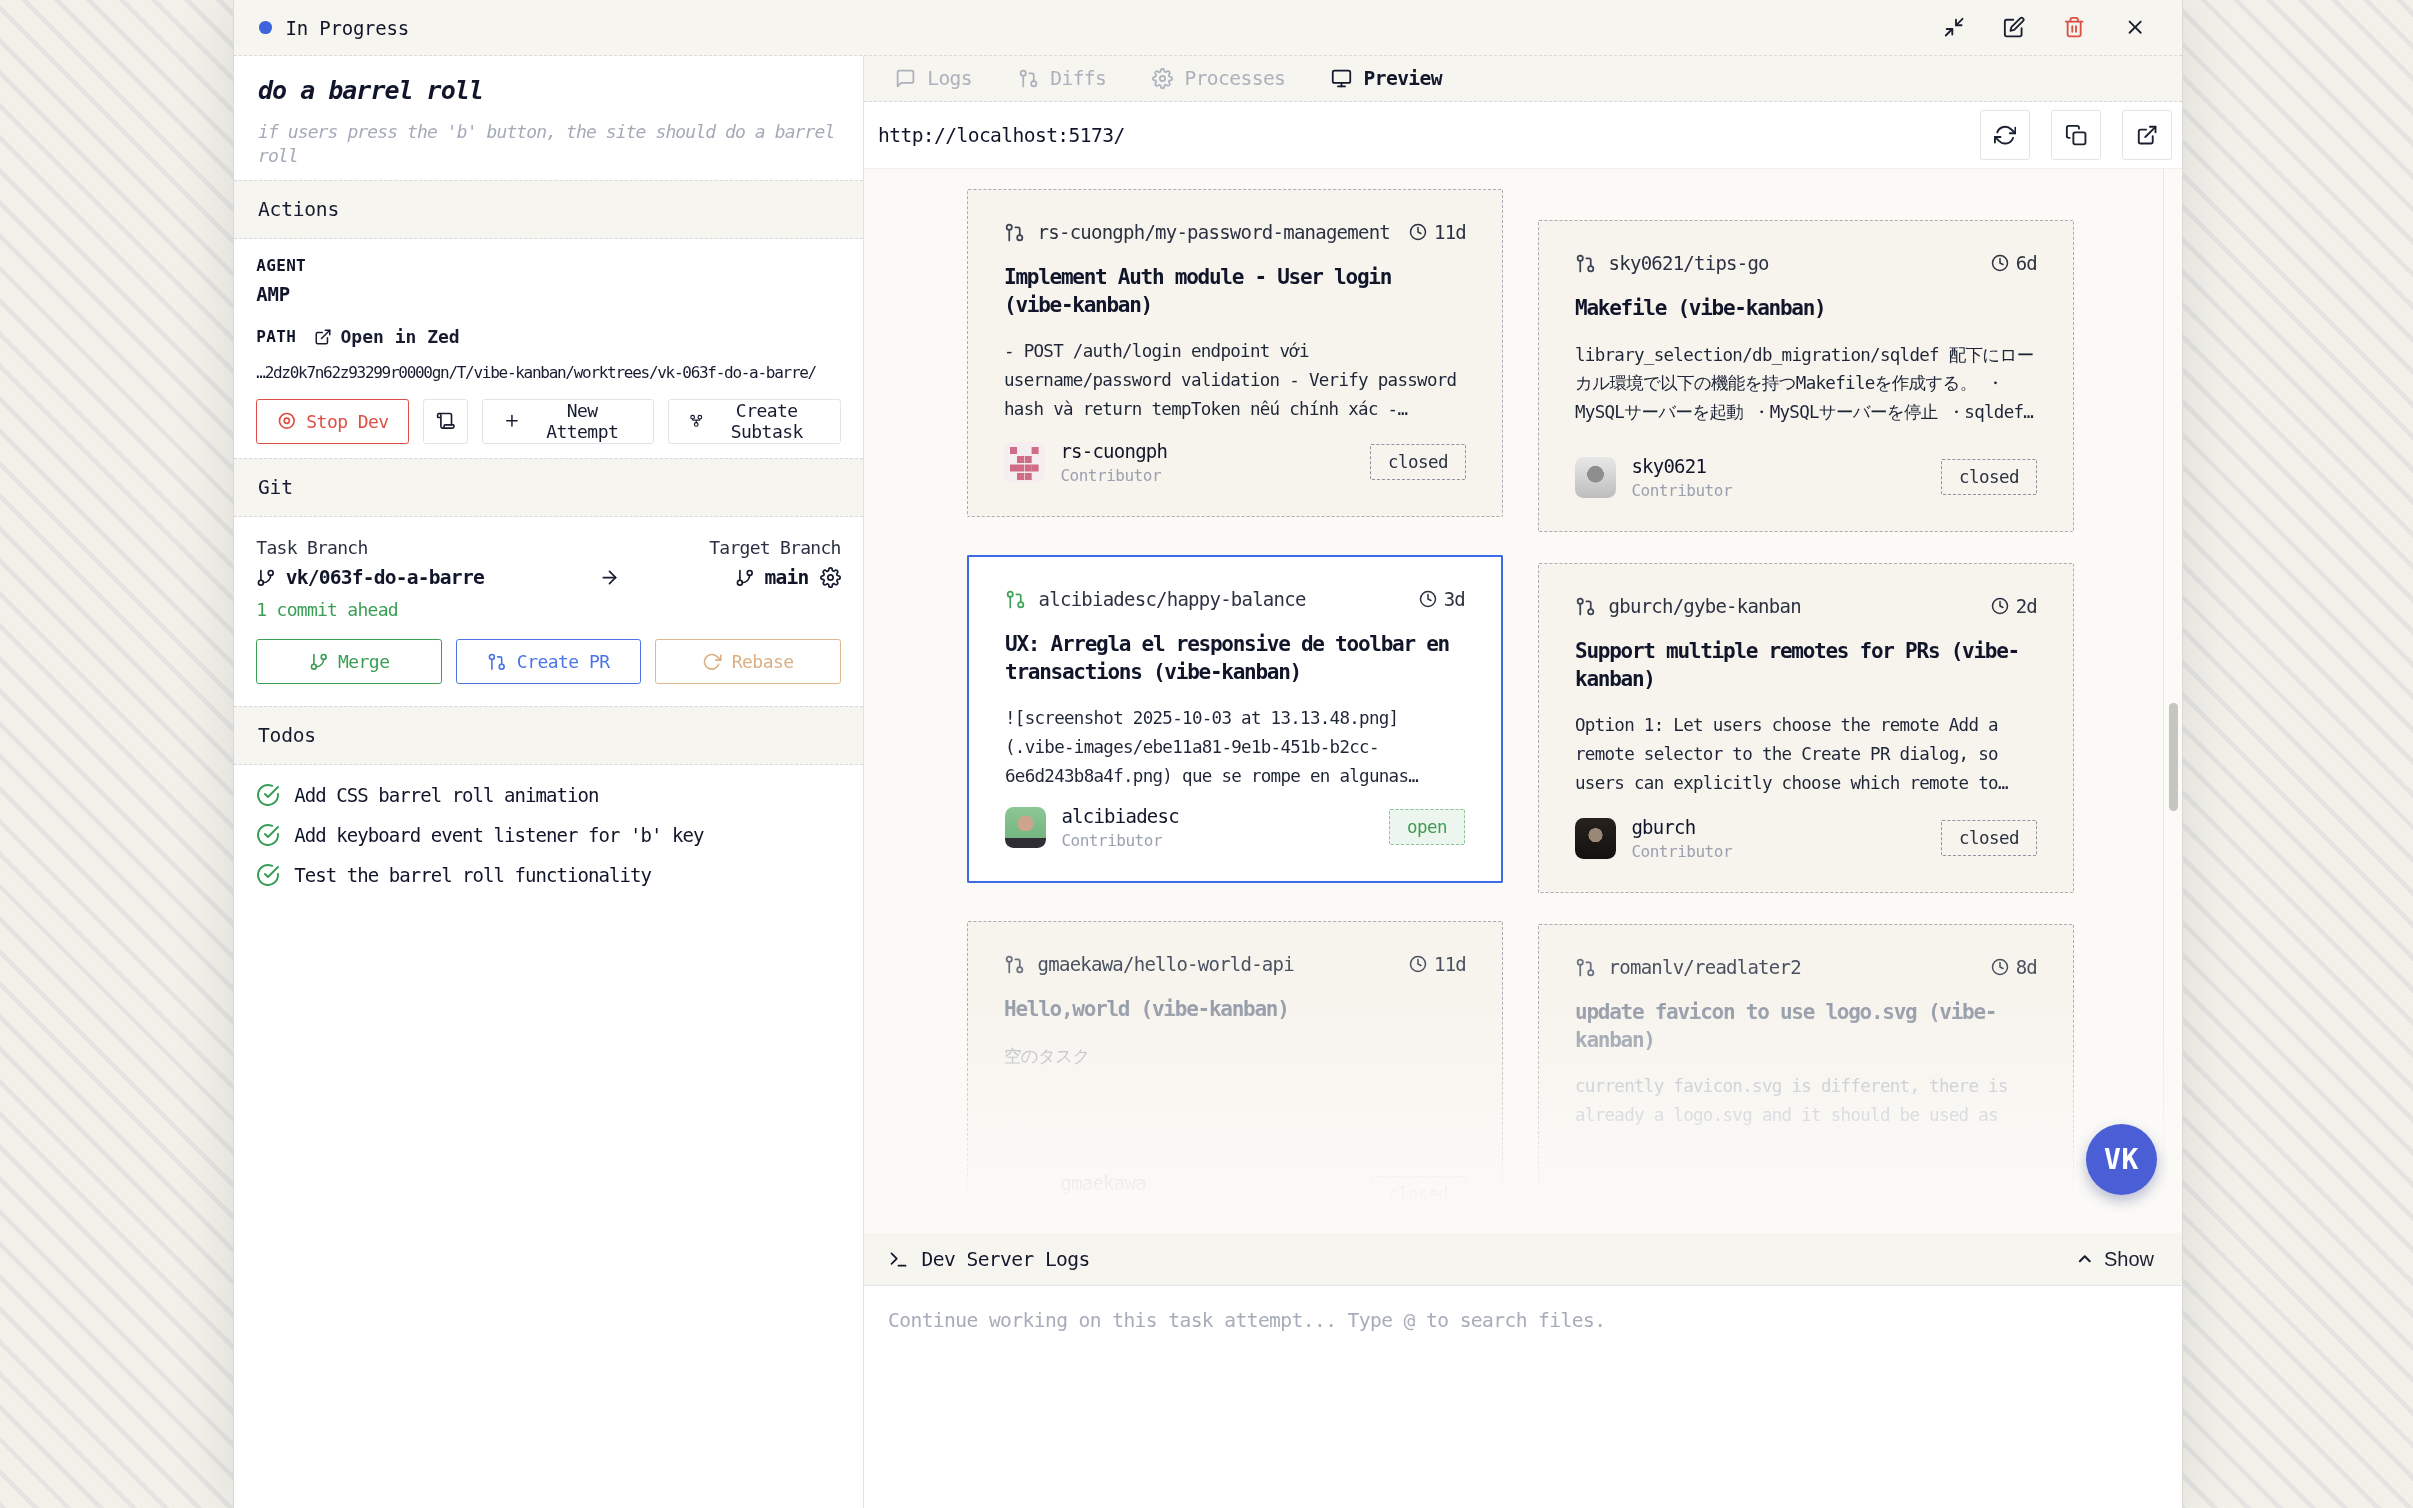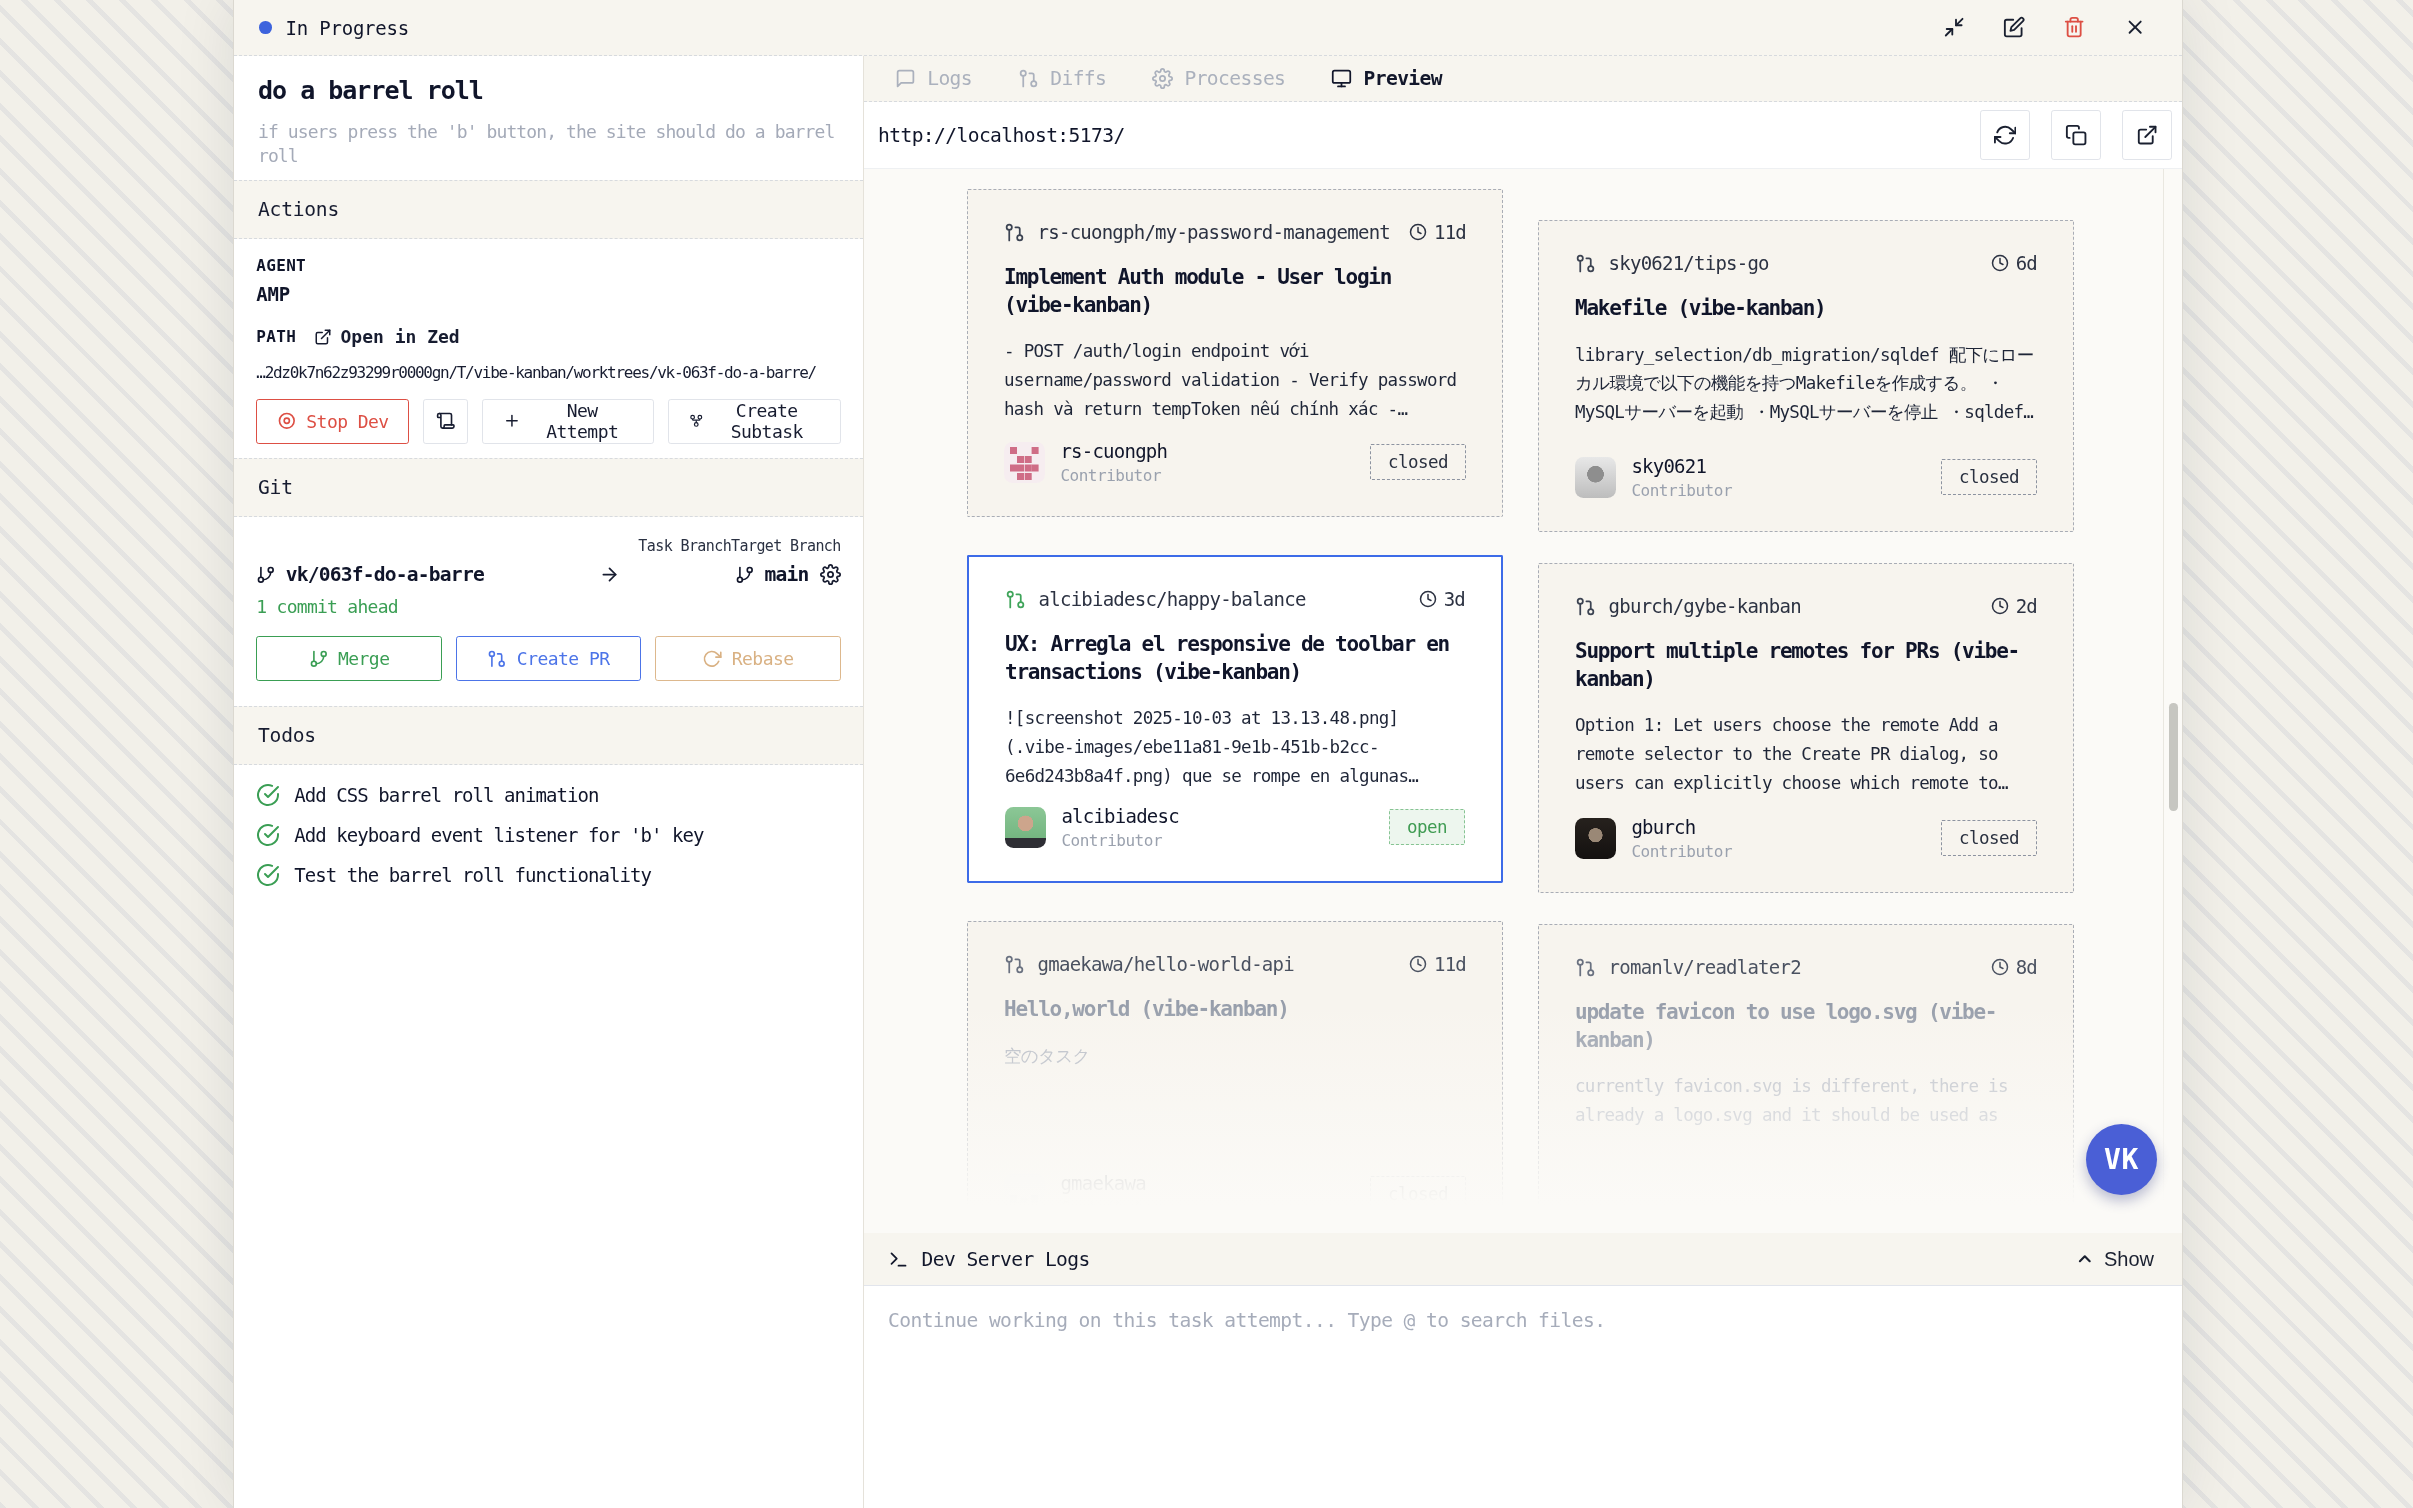--- a/index.html
+++ b/index.html
@@ -30,21 +30,21 @@
   .status-dot { width:12.6px; height:12.6px; border-radius:50%; background:var(--accent,#3d63dd); }
   .header-actions { margin-left:auto; display:flex; align-items:center; gap:38px; }
   .hicon { width:22.3px; height:22.3px; background:none; border:none; color:#1a2030; cursor:pointer; }
   .hicon svg { width:22.3px; height:22.3px; }
   .hicon.danger { color:var(--danger,#dd4f44); }
 
   .columns { flex:1; display:flex; min-height:0; }
 
   
   .left { width:630px; flex:0 0 630px; border-right:0.7px solid #e5e2da; background:#fff; display:flex; flex-direction:column; }
-  .title-block { height:124px; flex:0 0 124px; padding:19.6px 24px; }
+  .title-block { height:124px; flex:0 0 124px; padding:19.6px 24px;font-style:italic; }
   .task-title { font-size:25px; font-weight:bold; letter-spacing:-0.04em; margin-bottom:15.4px; }
   .task-desc { font-size:18px; letter-spacing:-0.05em; line-height:1.35; color:#a4aab8; }
   .band {
     height:59px; flex:0 0 59px; background:#f7f5ef;
     border-top:1.4px dashed #d7dade; border-bottom:1.4px dashed #d7dade;
     display:flex; align-items:center; padding-left:24px; font-size:19.6px; color:#171c30;
   }
   .actions-content { height:219px; flex:0 0 219px; padding:17px 22.3px; }
   .small-label { font-size:16px; font-weight:bold; letter-spacing:0.02em; margin-bottom:8.4px; }
   .agent-value { font-size:19px; font-weight:bold; margin-bottom:21px; }
@@ -61,21 +61,21 @@
   }
   .btn svg { width:19.6px; height:19.6px; }
   .btn.stop { border:1.4px solid var(--danger,#dd4f44); color:var(--danger,#dd4f44); }
   .btn.square { width:45px; padding:0; flex:0 0 45px; }
   .btn.grow { flex:1; }
   .btn.merge { border:1.4px solid var(--success,#3a9e54); color:var(--success,#3a9e54); }
   .btn.create-pr { border:1.4px solid #4c74e8; color:#4c74e8; }
   .btn.rebase { border:1.4px solid #ddb88d; color:#d9b183; cursor:default; }
 
   .git-content { height:189px; flex:0 0 189px; padding:19.6px 22.3px; }
-  .branch-labels { display:flex; justify-content:flex-end; font-size:15px; letter-spacing:-0.04em; color:#2a3142; margin-bottom:8.4px; }
+  .branch-labels { display:flex; justify-content:space-between; font-size:18px; letter-spacing:-0.04em; color:#2a3142; margin-bottom:8.4px; }
   .branch-row { display:flex; align-items:center; margin-bottom:9.8px; }
   .branch-chip { display:flex; align-items:center; gap:9.8px; font-size:19.6px; font-weight:bold; letter-spacing:-0.04em; }
   .branch-chip svg { width:19.6px; height:19.6px; }
   .arrow-mid { flex:1; display:flex; justify-content:center; color:#171c30; }
   .arrow-mid svg { width:21px; height:21px; }
   .gear-btn { background:none; border:none; color:#171c30; margin-left:11.2px; cursor:pointer; }
   .gear-btn svg { width:21px; height:21px; }
   .commit-status { font-size:18px; letter-spacing:-0.04em; color:var(--success,#3a9e54); margin-bottom:19.6px; }
 
   .todos-content { flex:1; padding:18px 22.3px; }

